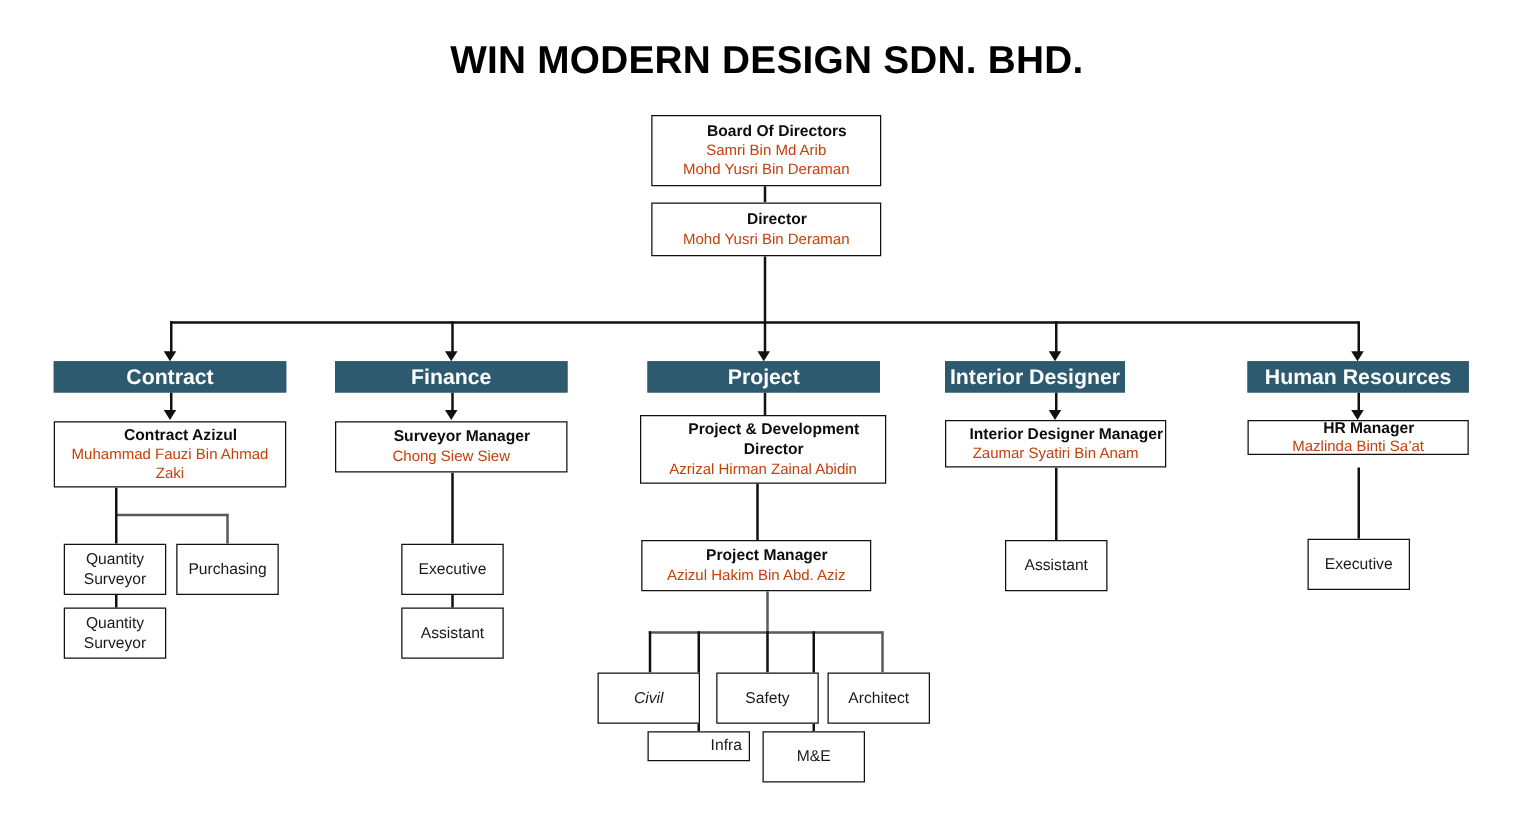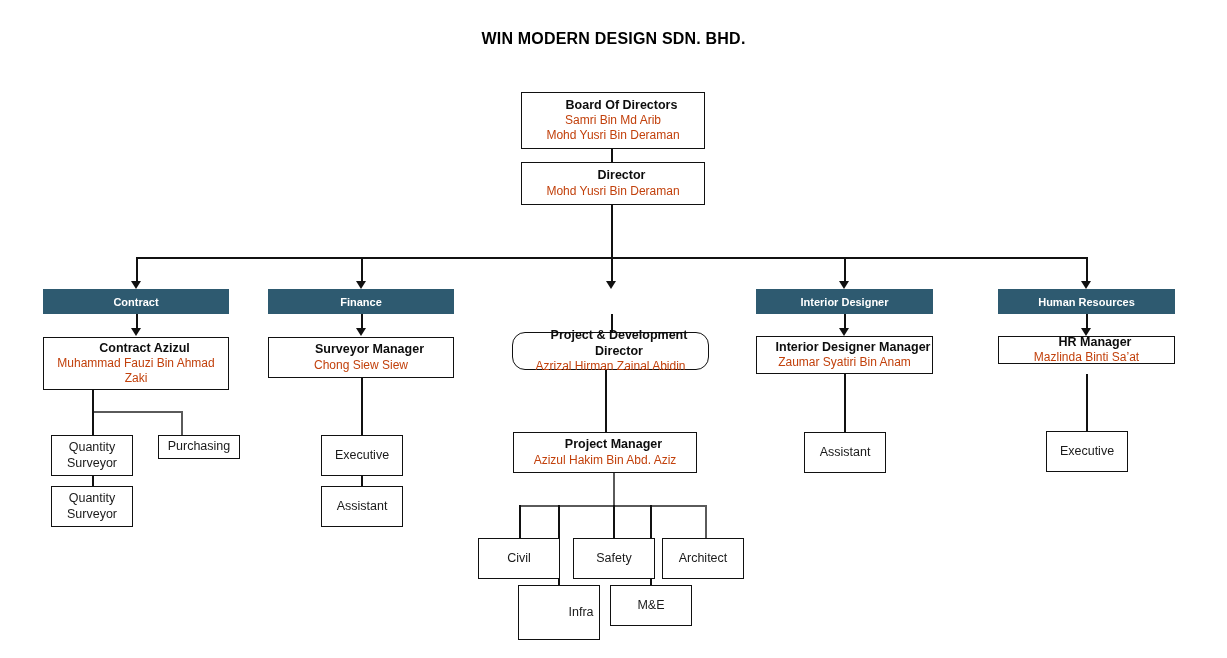--- a/index.html
+++ b/index.html
@@ -19,21 +19,21 @@
     overflow: hidden;
   }
 
   
   .chart-title {
     position: absolute;
     left: 0;
     top: 30px;
     width: 1227px;
     text-align: center;
-    font-size: 16px;
+    font-size: 31px;
     font-weight: 600;
     letter-spacing: 0.2px;
     color: #000000;
     white-space: nowrap;
   }
 
   
   .node {
     position: absolute;
     box-sizing: border-box;
@@ -64,21 +64,21 @@
     color: #1a1a1a;
   }
 
   
   .dept {
     position: absolute;
     box-sizing: border-box;
     background: #2E5A70;
     border: 1px solid #2E5A70;
     color: #ffffff;
-    font-size: 11px;
+    font-size: 17px;
     font-weight: bold;
     display: flex;
     align-items: center;
     justify-content: center;
     text-align: center;
     z-index: 3;
   }
 
   
   .vline {
@@ -139,41 +139,42 @@
   <div class="arrow" style="left:606px; top:281px;"></div>
 
   <div class="vline" style="left:844px; top:257px; height:25px;"></div>
   <div class="arrow" style="left:839px; top:281px;"></div>
 
   <div class="vline" style="left:1086px; top:257px; height:25px;"></div>
   <div class="arrow" style="left:1081px; top:281px;"></div>
 
   <div class="dept" style="left:43px; top:289px; width:186px; height:25px;">Contract</div>
   <div class="dept" style="left:268px; top:289px; width:186px; height:25px;">Finance</div>
-  <div class="dept" style="left:756px; top:289px; width:177px; height:25px;">Interior Designer</div>
+  <div class="dept" style="left:518px; top:289px; width:186px; height:25px;">Project</div>
+  <div class="dept" style="left:756px; top:289px; width:144px; height:25px;">Interior Designer</div>
   <div class="dept" style="left:998px; top:289px; width:177px; height:25px;">Human Resources</div>
 
   <div class="vline" style="left:136px; top:314px; height:16px;"></div>
   <div class="arrow" style="left:131px; top:328px;"></div>
 
   <div class="node" style="left:43px; top:337px; width:186px; height:53px;">
     <div class="hdr">Contract Azizul</div>
     <div class="sub">Muhammad Fauzi Bin Ahmad</div>
     <div class="sub">Zaki</div>
   </div>
 
   <div class="vline" style="left:92px; top:390px; height:22px;"></div>
   <div class="hline grey" style="left:92px; top:411px; width:90px;"></div>
   <div class="vline" style="left:92px; top:411px; height:24px;"></div>
   <div class="vline grey" style="left:181px; top:411px; height:24px;"></div>
 
   <div class="node" style="left:51px; top:435px; width:82px; height:41px;">
     <div class="plain">Quantity Surveyor</div>
   </div>
-  <div class="node" style="left:141px; top:435px; width:82px; height:24px;margin-left:17px;">
+  <div class="node" style="left:141px; top:435px; width:82px; height:41px;">
     <div class="plain">Purchasing</div>
   </div>
 
   <div class="vline" style="left:92px; top:476px; height:11px;"></div>
 
   <div class="node" style="left:51px; top:486px; width:82px; height:41px;">
     <div class="plain">Quantity Surveyor</div>
   </div>
 
   <div class="vline" style="left:361px; top:314px; height:16px;"></div>
@@ -191,21 +192,21 @@
   </div>
 
   <div class="vline" style="left:361px; top:476px; height:11px;"></div>
 
   <div class="node" style="left:321px; top:486px; width:82px; height:41px;">
     <div class="plain">Assistant</div>
   </div>
 
   <div class="vline" style="left:611px; top:314px; height:18px;"></div>
 
-  <div class="node" style="left:512px; top:332px; width:197px; height:38px;border-radius:13px;">
+  <div class="node" style="left:512px; top:332px; width:197px; height:55px;">
     <div class="hdr">Project &amp; Development Director</div>
     <div class="sub">Azrizal Hirman Zainal Abidin</div>
   </div>
 
   <div class="vline" style="left:605px; top:370px; height:62px;"></div>
 
   <div class="node" style="left:513px; top:432px; width:184px; height:41px;">
     <div class="hdr">Project Manager</div>
     <div class="sub">Azizul Hakim Bin Abd. Aziz</div>
   </div>
@@ -213,31 +214,31 @@
   <div class="vline grey" style="left:613px; top:473px; height:33px;"></div>
   <div class="hline grey" style="left:519px; top:505px; width:187px;"></div>
 
   <div class="vline" style="left:519px; top:505px; height:33px;"></div>
   <div class="vline" style="left:613px; top:505px; height:33px;"></div>
   <div class="vline grey" style="left:705px; top:505px; height:33px;"></div>
 
   <div class="vline" style="left:558px; top:505px; height:80px;"></div>
   <div class="vline" style="left:650px; top:505px; height:80px;"></div>
 
-  <div class="node" style="left:478px; top:538px; width:82px; height:41px;">
+  <div class="node" style="left:478px; top:538px; width:82px; height:41px;font-style:italic;">
     <div class="plain">Civil</div>
   </div>
   <div class="node" style="left:573px; top:538px; width:82px; height:41px;">
     <div class="plain">Safety</div>
   </div>
   <div class="node" style="left:662px; top:538px; width:82px; height:41px;">
     <div class="plain">Architect</div>
   </div>
 
-  <div class="node" style="left:518px; top:585px; width:82px; height:55px;padding-left:44px;">
+  <div class="node" style="left:518px; top:585px; width:82px; height:24px;padding-left:44px;">
     <div class="plain">Infra</div>
   </div>
   <div class="node" style="left:610px; top:585px; width:82px; height:41px;">
     <div class="plain">M&amp;E</div>
   </div>
 
   <div class="vline" style="left:844px; top:314px; height:16px;"></div>
   <div class="arrow" style="left:839px; top:328px;"></div>
 
   <div class="node" style="left:756px; top:336px; width:177px; height:38px;">

